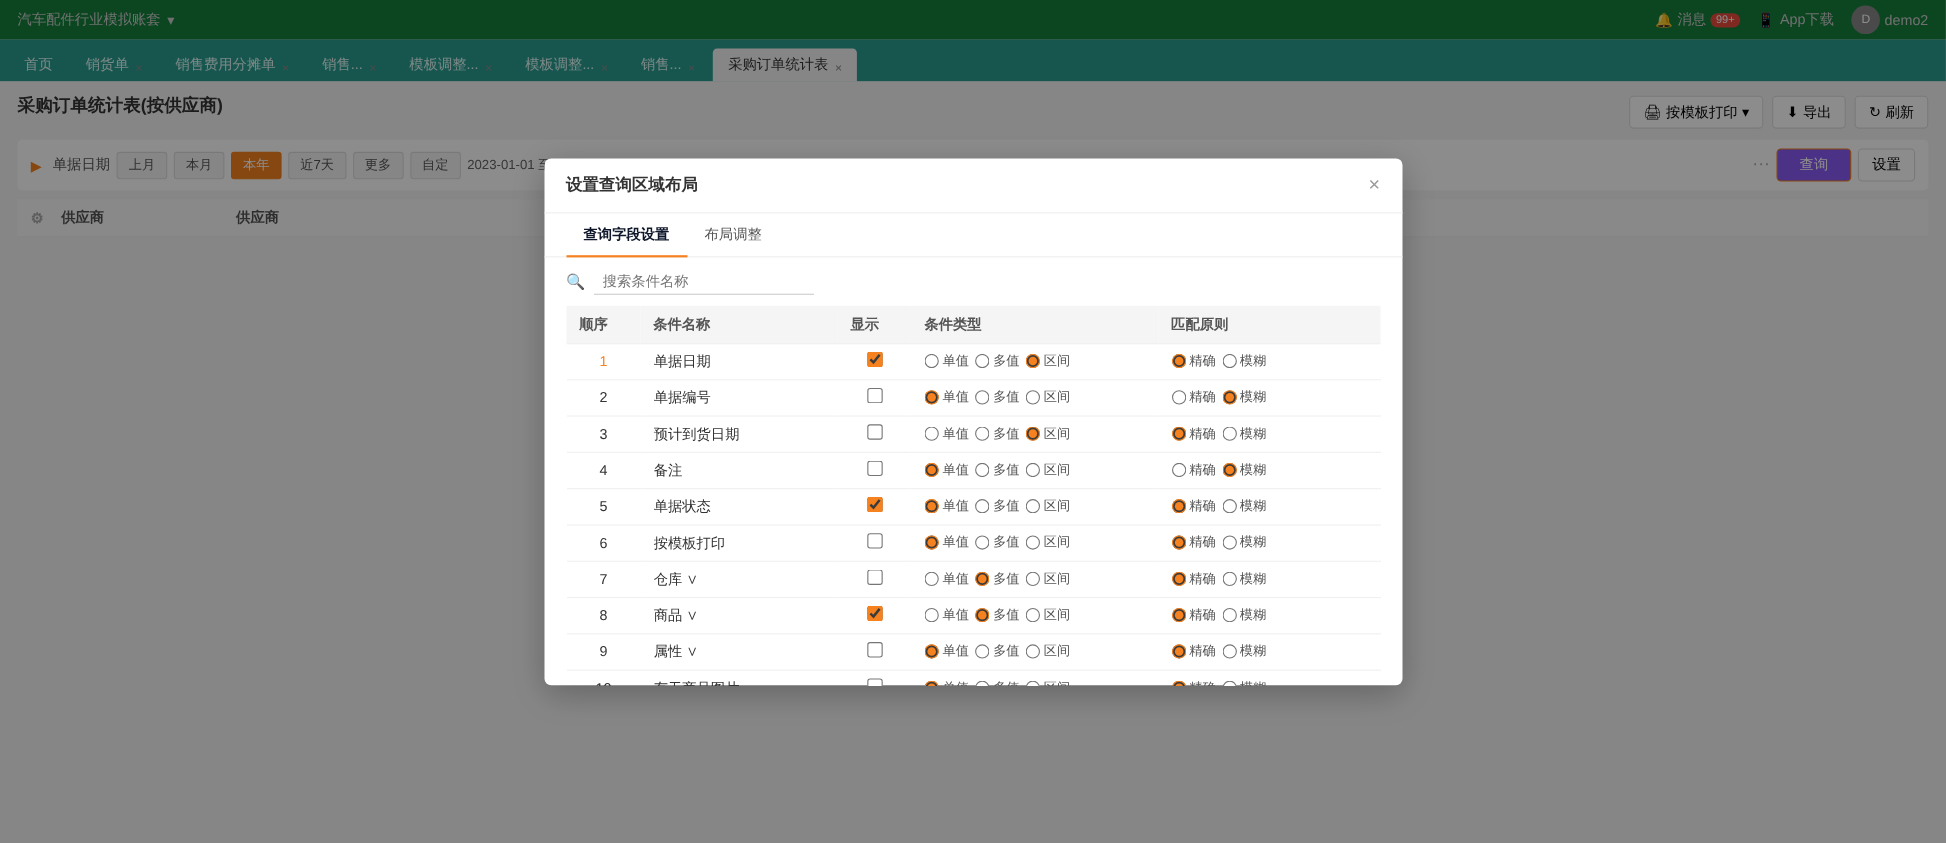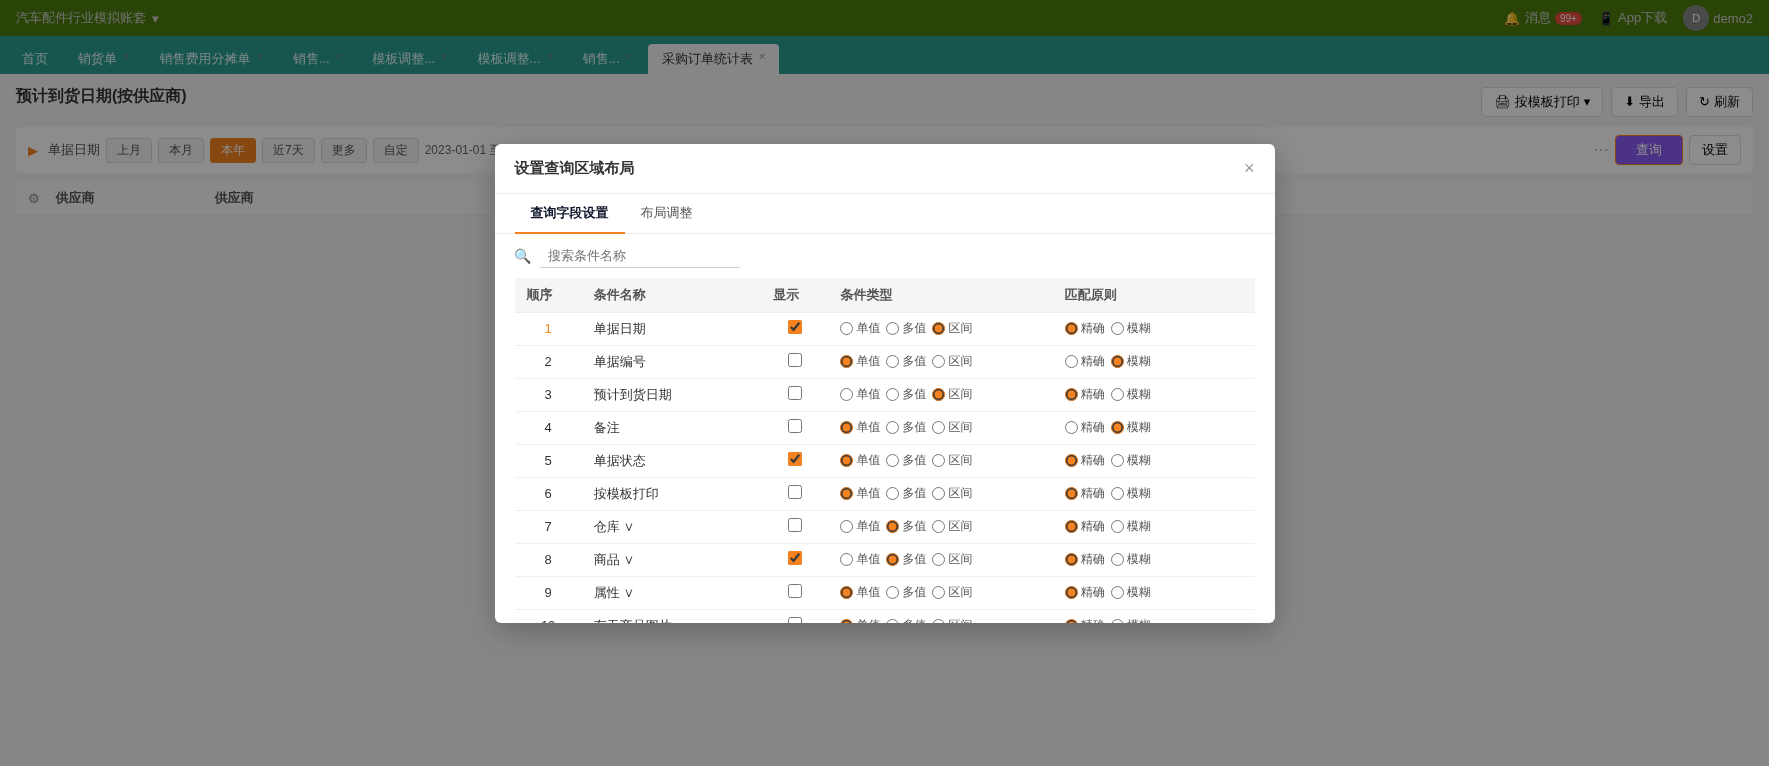--- a/index.html
+++ b/index.html
@@ -1,21 +1,21 @@
 <!DOCTYPE html>
 <html><head>
   <meta charset="utf-8">
   <style>
     * { box-sizing: border-box; margin: 0; padding: 0; }
     body { font-family: "Microsoft YaHei", Arial, sans-serif; font-size: 13px; background: #f0f2f5; overflow: hidden; }
 
     
     .top-bar {
       height: 36px;
-      background: #4d7c0f;
+      background: #15803d;
       display: flex;
       align-items: center;
       justify-content: space-between;
       padding: 0 16px;
       color: #ccc;
     }
     .top-bar-left { font-size: 13px; color: #ccc; display: flex; align-items: center; gap: 6px; }
     .top-bar-right { display: flex; align-items: center; gap: 16px; font-size: 13px; }
     .top-bar-right .badge { background: #e74c3c; color: #fff; border-radius: 8px; padding: 1px 5px; font-size: 10px; }
     .top-bar-right .item { display: flex; align-items: center; gap: 4px; color: #ccc; cursor: pointer; }
@@ -30,21 +30,21 @@
       padding: 0 8px;
       gap: 2px;
     }
     .tab-item {
       padding: 6px 14px;
       border-radius: 4px 4px 0 0;
       font-size: 13px;
       cursor: pointer;
       color: #e0f7f4;
       background: transparent;
-      display: flex; align-items: flex-start; gap: 6px;
+      display: flex; align-items: flex-end; gap: 6px;
     }
     .tab-item.active {
       background: #f5f5f5;
       color: #333;
     }
     .tab-item .close-x { font-size: 11px; color: #888; }
 
     
     .page-content {
       background: #f5f5f5;
@@ -204,21 +204,21 @@
     <span class="close-x">×</span>
   </div>
   <div class="tab-item active">
     <span>采购订单统计表</span>
     <span class="close-x">×</span>
   </div>
 </div>
 
 <div class="page-content" style="min-height:700px;">
   <div style="display:flex; justify-content:space-between; align-items:center; margin-bottom:10px;">
-    <div class="page-title">预计到货日期(按供应商)</div>
+    <div class="page-title">采购订单统计表(按供应商)</div>
     <div class="page-header-actions">
       <button class="toolbar-btn">
         <span>🖨</span>
         <span>按模板打印</span>
         <span>▾</span>
       </button>
       <button class="toolbar-btn">
         <span>⬇</span>
         <span>导出</span>
       </button>

